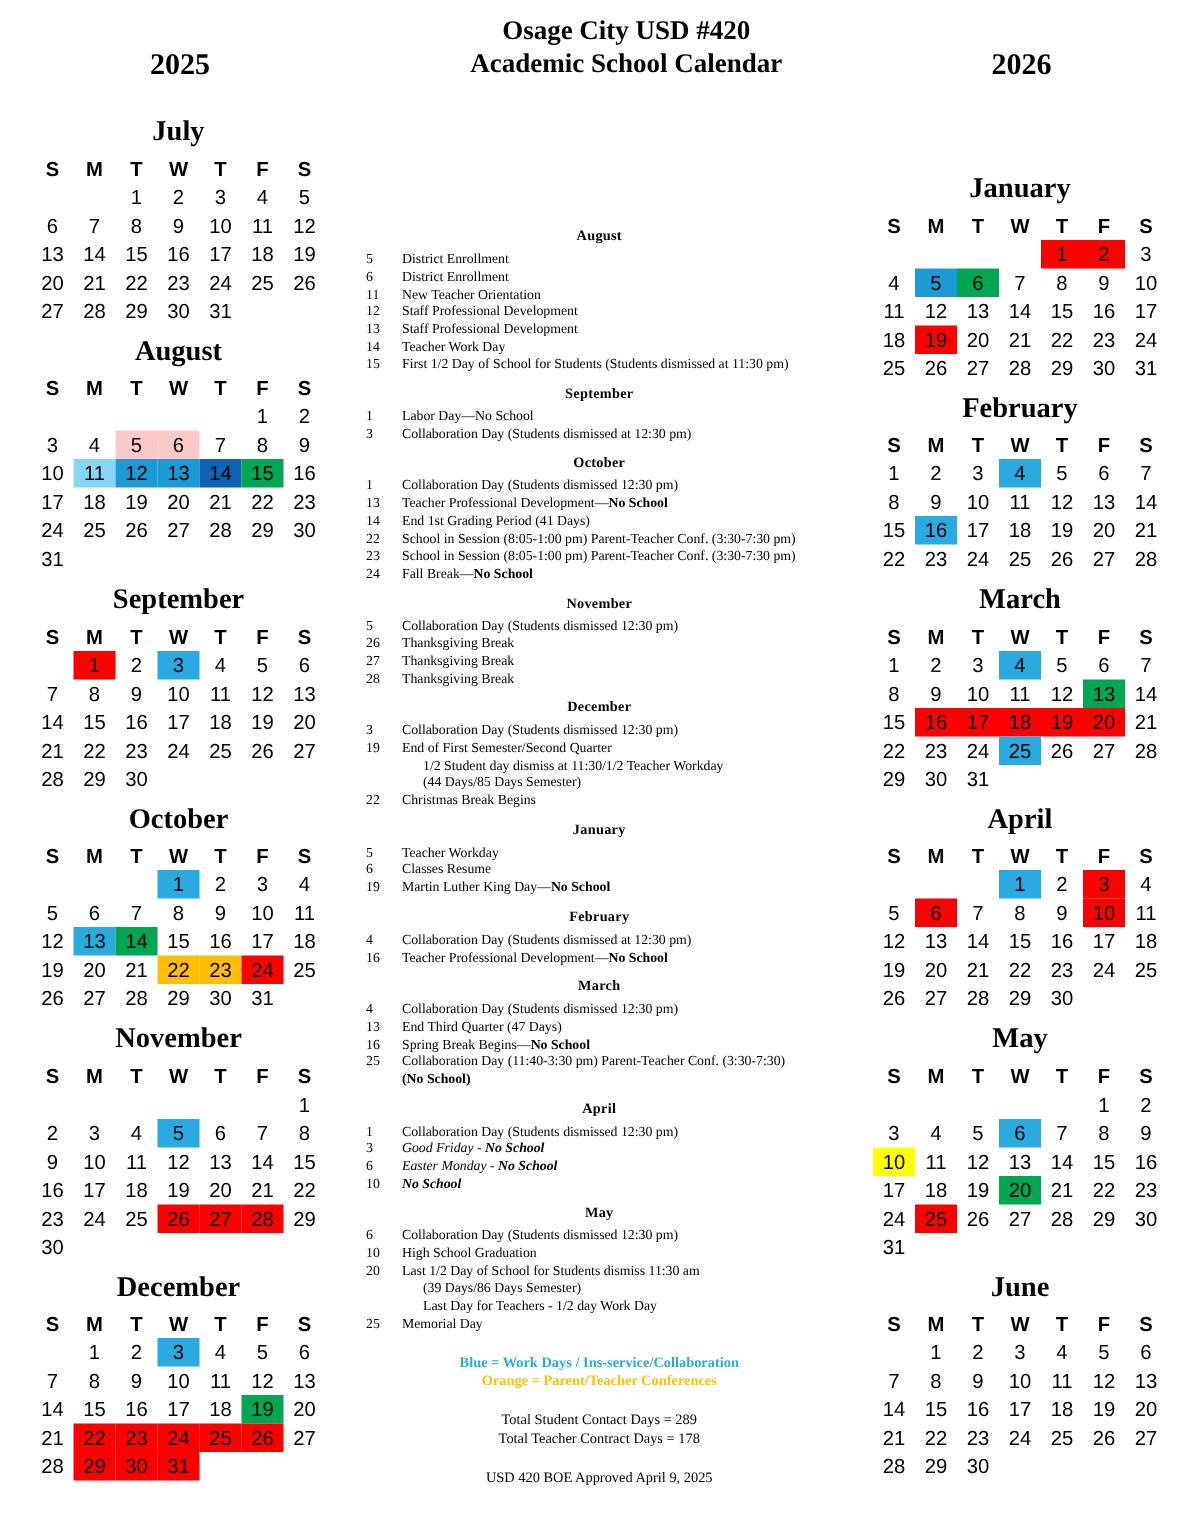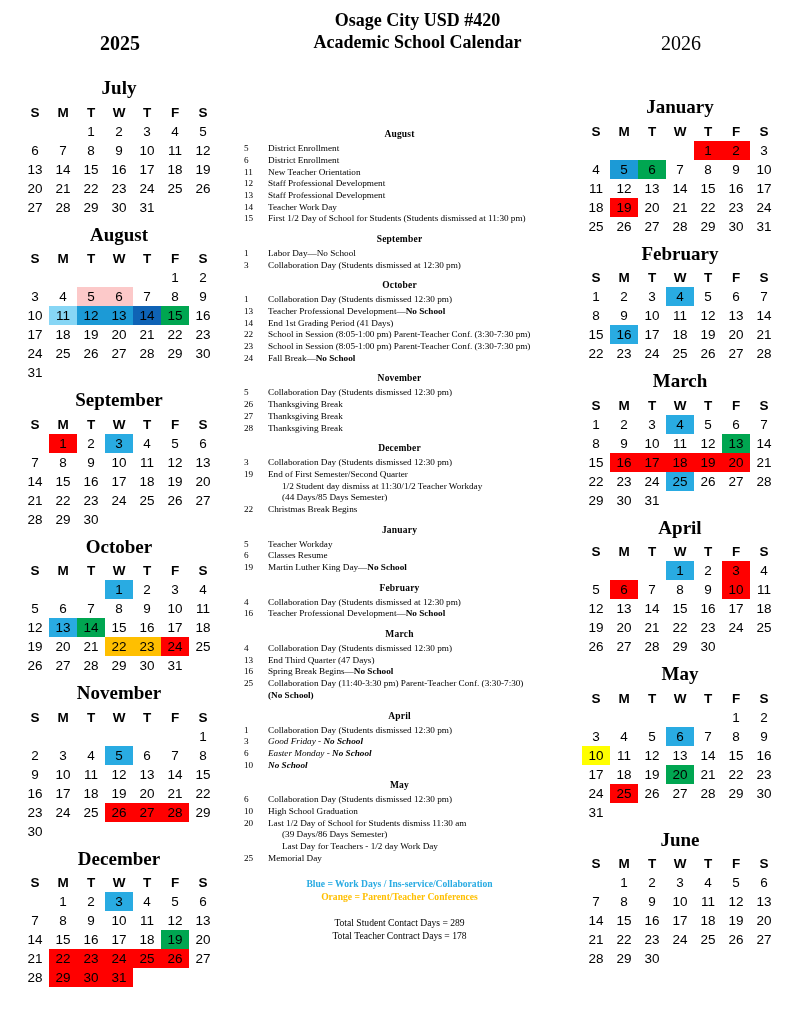--- a/index.html
+++ b/index.html
@@ -43,28 +43,28 @@
     text-align: center;
     font-weight: bold;
     font-size: 20px;
   }
   .year-right {
     position: absolute;
     right: 50px;
     top: 32px;
     width: 120px;
     text-align: center;
-    font-weight: normal;
+    font-weight: bold;
     font-size: 20px;
   }
 
   
   .columns {
     display: flex;
-    align-items: center;
+    align-items: flex-end;
     width: 706px;
   }
   .col-cal {
     width: 238px;
     flex: 0 0 238px;
   }
   .col-mid {
     width: 315px;
     flex: 0 0 315px;
     padding: 0 4px;
@@ -775,20 +775,21 @@
           </div>
         </div>
         <div class="legend">
           <div style="color: rgb(41, 171, 226);">Blue = Work Days / Ins-service/Collaboration</div>
           <div style="color: rgb(255, 191, 0);">Orange = Parent/Teacher Conferences</div>
         </div>
         <div class="totals">
           <div>Total Student Contact Days = 289</div>
           <div>Total Teacher Contract Days = 178</div>
         </div>
+        <div class="approved">USD 420 BOE Approved April 9, 2025</div>
       </div>
     <div class="col-cal-right" id="right-col">
         <div class="month">
           <div class="month-name">January</div>
           <table class="cal">
             <thead>
               <tr>
                 <th>S</th>
                 <th>M</th>
                 <th>T</th>

